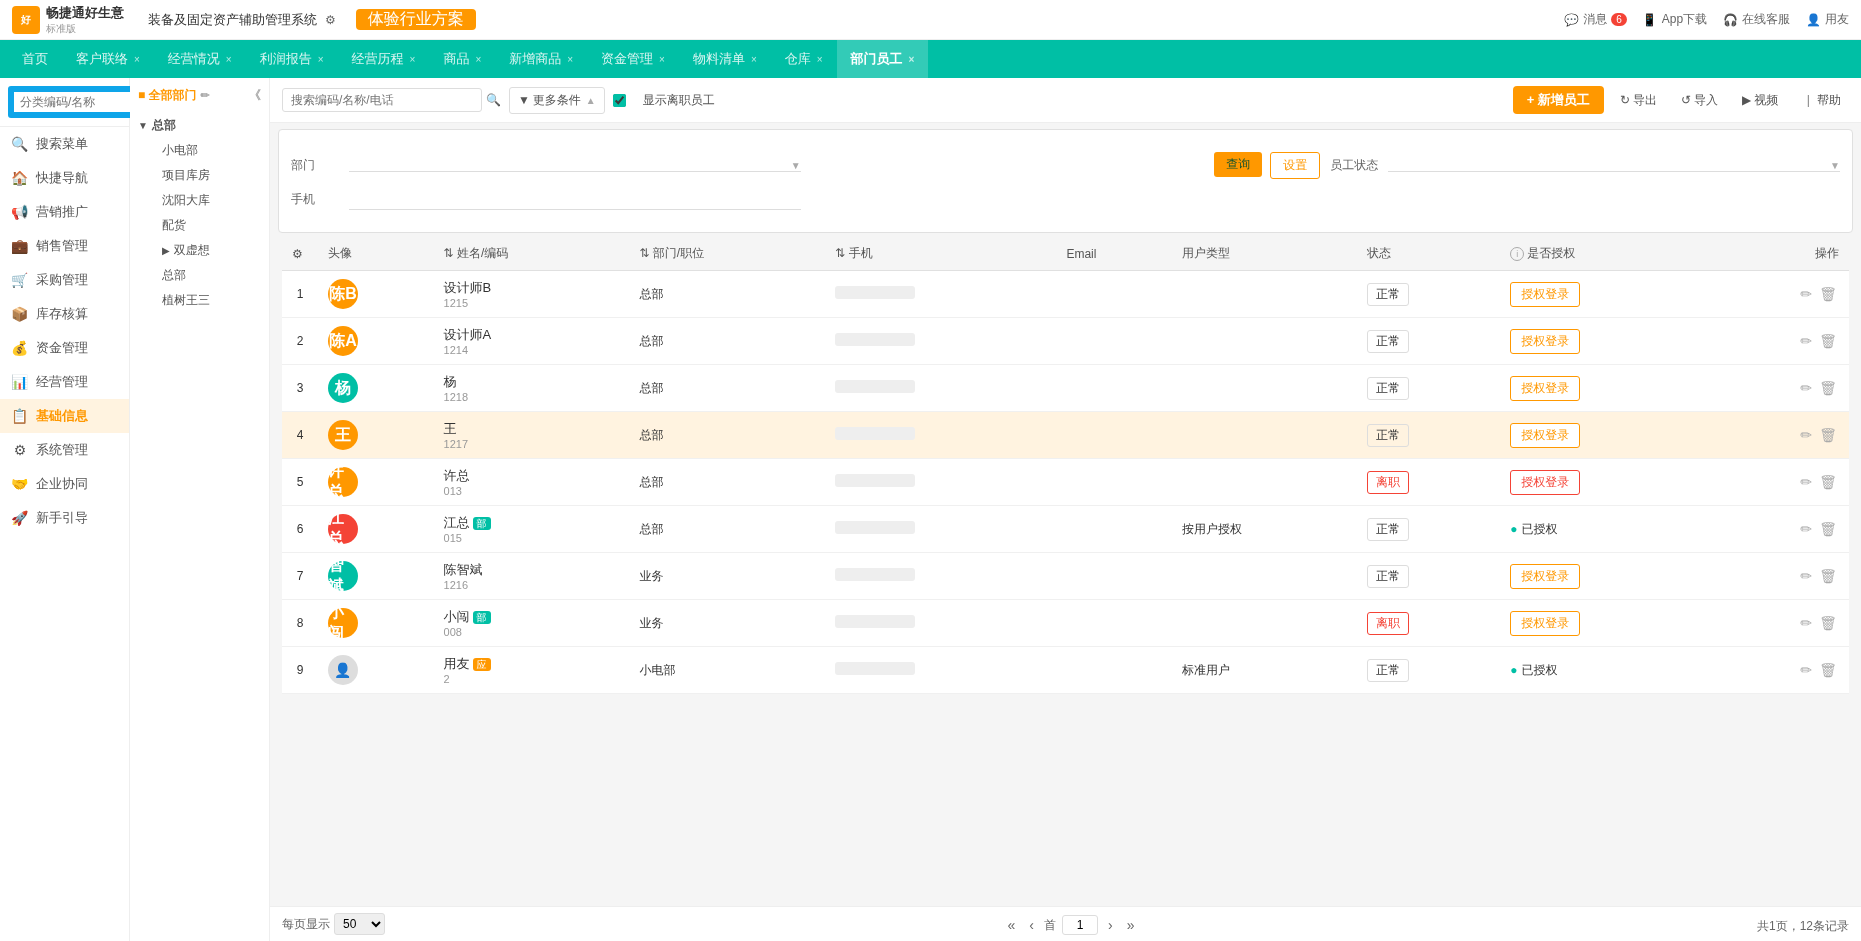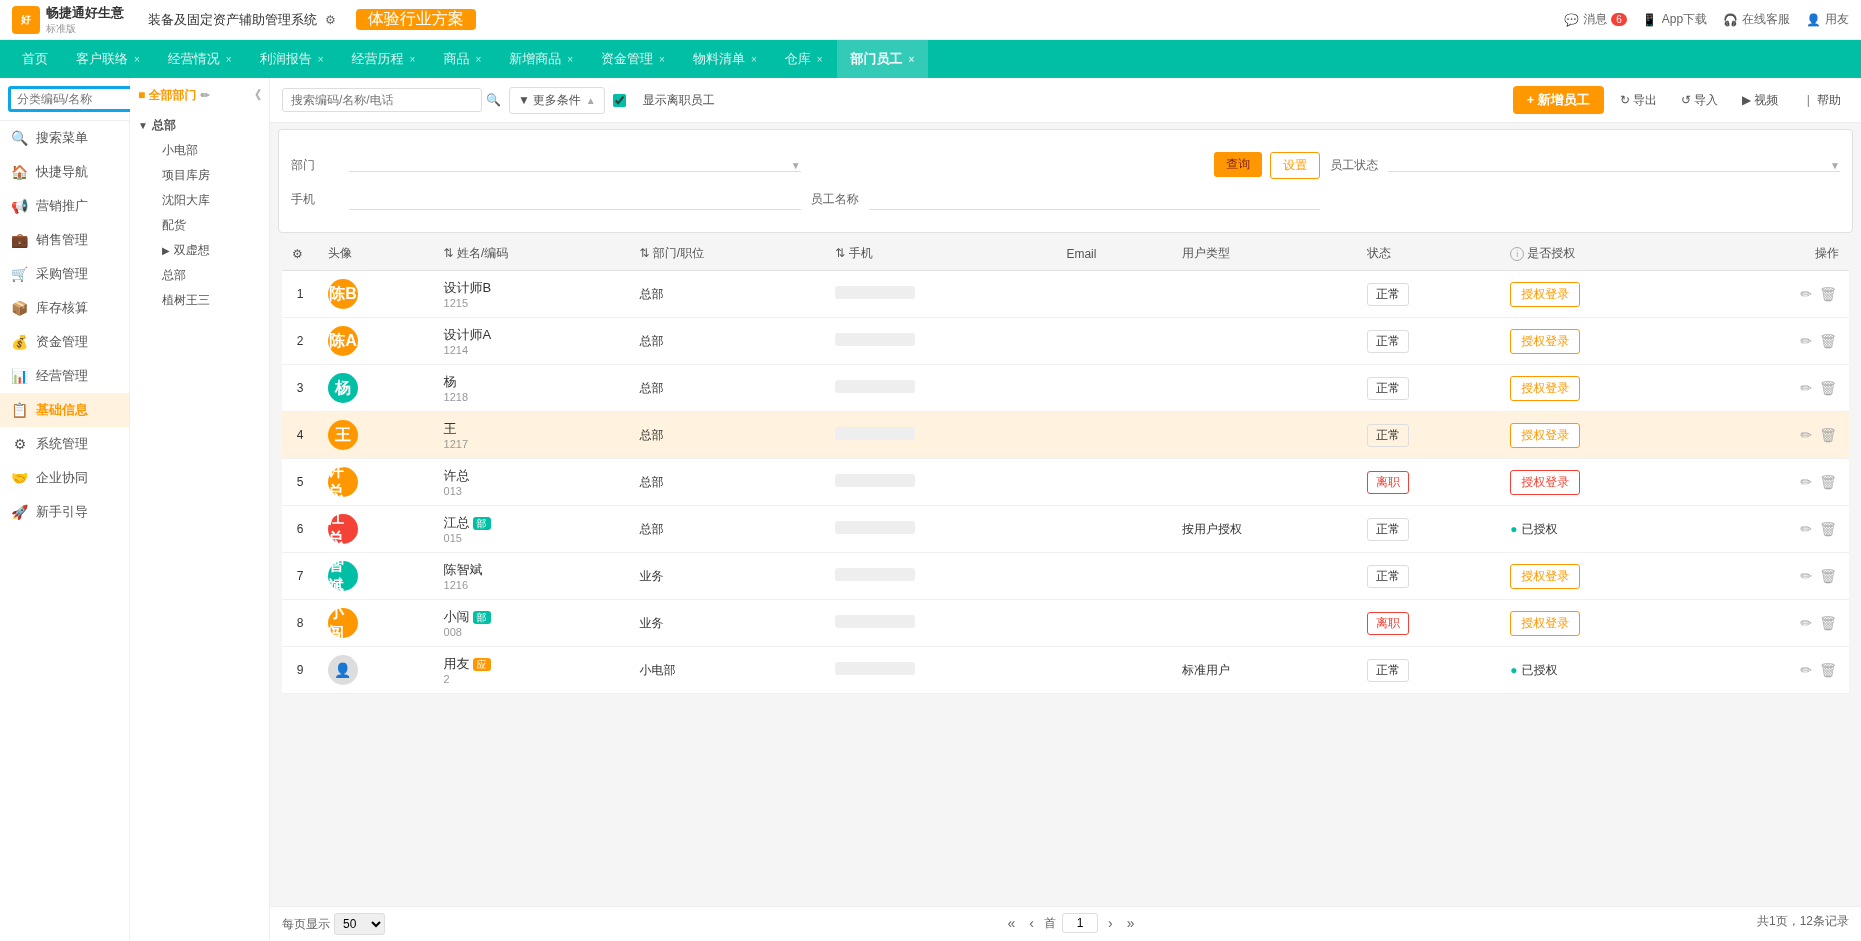--- a/index.html
+++ b/index.html
@@ -57,21 +57,21 @@
 
     
     .sidebar {
       width: 130px;
       background: #fff;
       border-right: 1px solid #eee;
       display: flex;
       flex-direction: column;
     }
     .sidebar-search { padding: 8px; display: flex; align-items: center; gap: 4px; border-bottom: 1px solid #eee; }
-    .sidebar-search input { flex: 1; border: 3px solid #0ea5e9; border-radius: 3px; padding: 3px 6px; font-size: 12px; }
+    .sidebar-search input { flex: 1; border: 6px solid #0ea5e9; border-radius: 3px; padding: 3px 6px; font-size: 12px; }
     .sidebar-nav { flex: 1; overflow-y: auto; }
     .sidebar-item {
       display: flex; align-items: center; gap: 8px;
       padding: 8px 12px; cursor: pointer; font-size: 13px; color: #555;
     }
     .sidebar-item.active { background: #fff3e0; color: #ff9800; font-weight: bold; }
     .sidebar-icon { width: 16px; height: 16px; display: inline-flex; align-items: center; justify-content: center; font-size: 14px; }
 
     
     .dept-tree { padding: 4px 0; }
@@ -98,21 +98,21 @@
     .toolbar-search input { border: 1px solid #ddd; border-radius: 3px; padding: 4px 8px; font-size: 12px; width: 200px; }
     .toolbar-btn { display: flex; align-items: center; gap: 3px; padding: 4px 8px; border: 1px solid #ddd; border-radius: 3px; background: #fff; cursor: pointer; font-size: 12px; color: #555; }
     .checkbox-label { display: flex; align-items: center; gap: 17px; font-size: 12px; color: #555; cursor: pointer; }
     .checkbox-label input { accent-color: #00bfa5; }
     .spacer { flex: 1; }
     .btn-primary { background: #ff9800; color: #fff; border: none; border-radius: 4px; padding: 5px 14px; cursor: pointer; font-size: 13px; font-weight: bold; }
     .btn-icon { display: flex; align-items: center; gap: 3px; padding: 4px 8px; border: none; background: none; cursor: pointer; font-size: 12px; color: #555; }
     .filter-item { display: flex; align-items: center; gap: 8px; }
     .filter-label { font-size: 12px; color: #666; white-space: nowrap; min-width: 50px; }
     .filter-input { flex: 1; border: none; border-bottom: 1px solid #ddd; padding: 3px 4px; font-size: 12px; outline: none; }
-    .btn-query { background: #ff9800; color: #7f1d1d; border: none; border-radius: 3px; padding: 4px 12px; cursor: pointer; font-size: 12px; }
+    .btn-query { background: #ff9800; color: #14532d; border: none; border-radius: 3px; padding: 4px 12px; cursor: pointer; font-size: 12px; }
     .btn-set { background: #fff; color: #ff9800; border: 1px solid #ff9800; border-radius: 3px; padding: 4px 12px; cursor: pointer; font-size: 12px; }
 
     
     .table-container { flex: 1; overflow: auto; padding: 0 12px; }
     table { width: 100%; border-collapse: collapse; background: #fff; }
     thead th {
       background: #f5f5f5;
       border-bottom: 1px solid #e0e0e0;
       padding: 8px 10px;
       text-align: left;
@@ -135,21 +135,21 @@
     .tag-dept { background: #00bfa5; color: #fff; border-radius: 3px; padding: 1px 4px; font-size: 10px; margin-left: 3px; }
     .tag-resp { background: #ff9800; color: #fff; border-radius: 3px; padding: 1px 4px; font-size: 10px; margin-left: 3px; }
     .op-btn { background: none; border: none; cursor: pointer; color: #aaa; font-size: 14px; padding: 2px; }
 
     
     .table-footer {
       background: #fff;
       border-top: 1px solid #eee;
       padding: 6px 12px;
       display: flex;
-      align-items: flex-start;
+      align-items: flex-end;
       justify-content: space-between;
       font-size: 12px;
       color: #666;
     }
     .pagination { display: flex; align-items: center; gap: 6px; }
     .page-btn { background: none; border: none; cursor: pointer; color: #666; font-size: 14px; padding: 2px 4px; }
     .page-input { width: 36px; border: 1px solid #ddd; border-radius: 3px; text-align: center; padding: 2px; font-size: 12px; }
     .per-page { display: flex; align-items: center; gap: 4px; }
     .per-page select { border: 1px solid #ddd; border-radius: 3px; padding: 2px 4px; font-size: 12px; }
 
@@ -382,24 +382,20 @@
               <span class="filter-label">员工状态</span>
               <div style="flex:1; display:flex; align-items:center; border-bottom:1px solid #ddd;">
                 <span style="flex:1; font-size:12px; padding:3px 4px;"></span>
                 <span class="dropdown-arrow">▼</span>
               </div>
             </div>
             <div class="filter-item">
               <span class="filter-label">手机</span>
               <input class="filter-input" type="text" style="">
             </div>
-            <div class="filter-item">
-              <span class="filter-label">员工名称</span>
-              <input class="filter-input" type="text" style="">
-            </div>
           </div>
         </div>
 
         <div class="table-container">
           <table>
             <thead>
               <tr>
                 <th style="width:36px;">⚙</th>
                 <th>头像</th>
                 <th>

